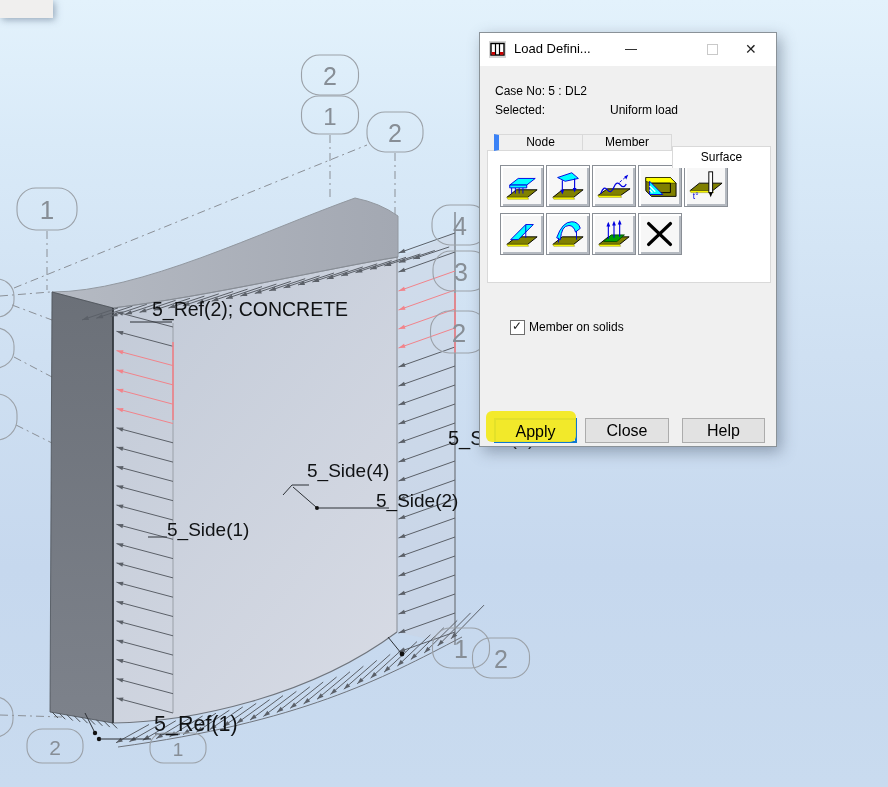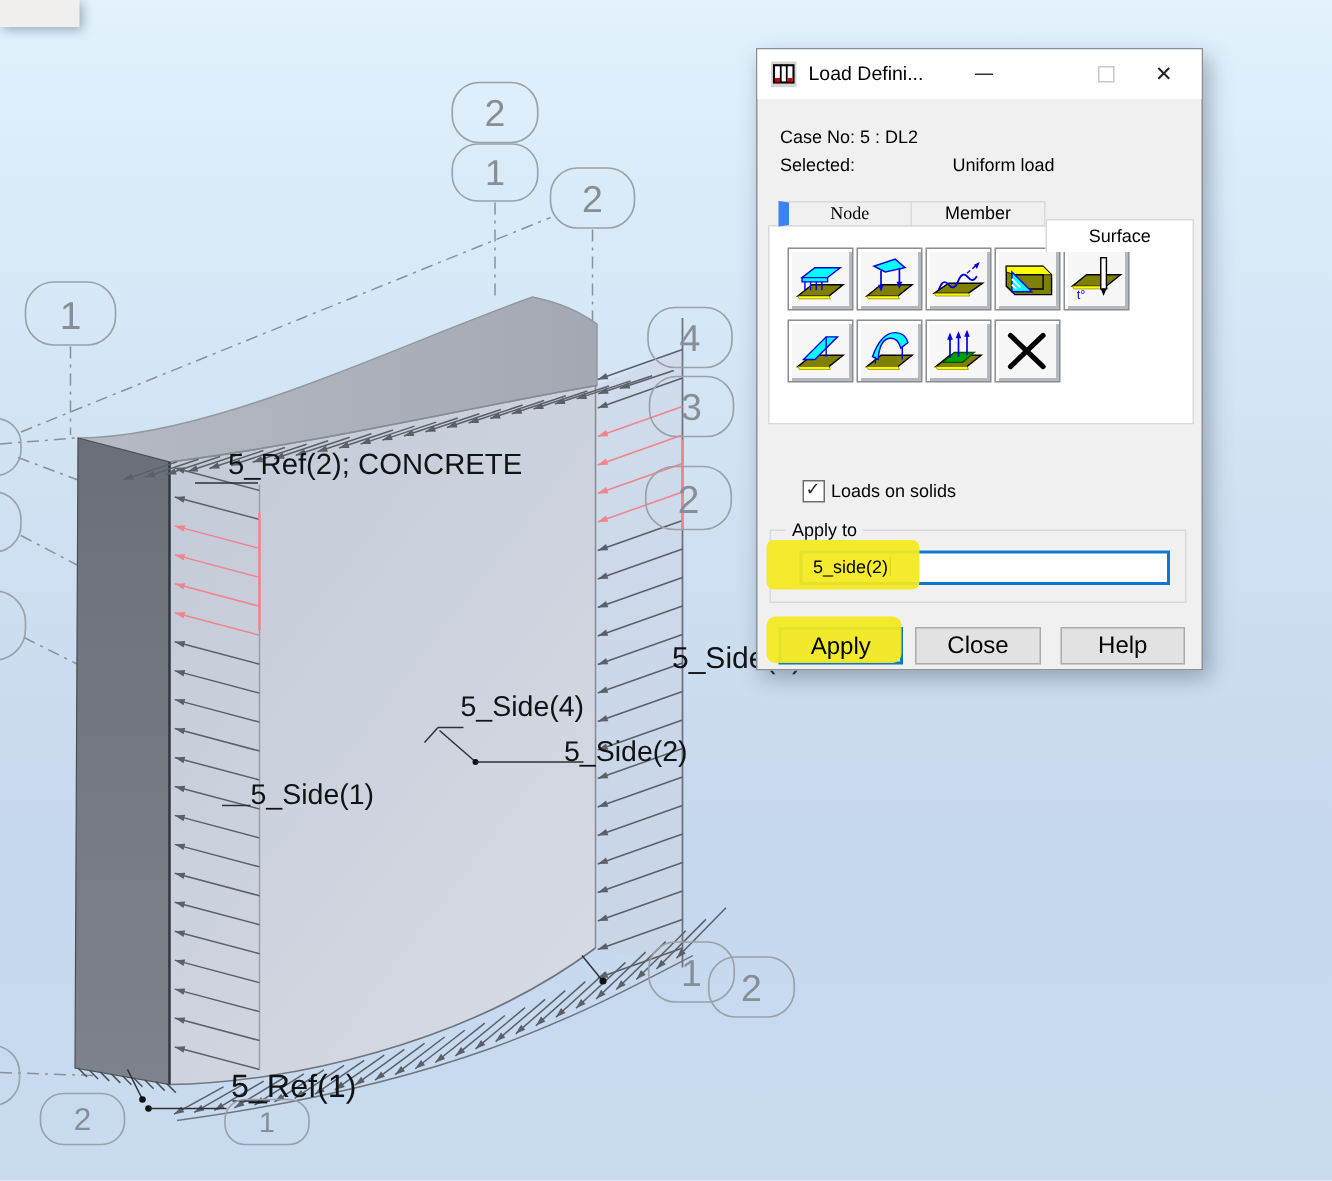--- a/index.html
+++ b/index.html
@@ -8,41 +8,41 @@
     font-family:"Liberation Sans",sans-serif;
     background:linear-gradient(180deg,#e3f2fc 0%,#d9eaf8 18%,#cfe0f2 45%,#c6d8ee 72%,#c9dbef 100%);
   }
   #scene{position:absolute;left:0;top:0;}
   .corner-box{
     position:absolute;left:0;top:0;width:53px;height:18px;background:#f0efee;
     box-shadow:2px 2px 7px rgba(90,110,135,.55);
   }
   
   .dialog{
-    position:absolute;left:504px;top:32px;width:298px;height:415px;
+    position:absolute;left:479px;top:32px;width:298px;height:415px;
     background:#f0f0f0;border:1px solid #8a9298;box-sizing:border-box;
     box-shadow:4px 5px 14px rgba(70,85,105,.45);font-size:12px;color:#000;
   }
   .titlebar{position:absolute;left:0;top:0;width:100%;height:33px;background:#ffffff;}
   .title-icon{position:absolute;left:9px;top:8px;width:17px;height:17px;background:#d6d6d6;}
   .title-text{position:absolute;left:34px;top:8px;font-size:13px;color:#000;}
   .cap-btn{position:absolute;top:0;height:33px;width:30px;text-align:center;}
   .min-glyph{position:absolute;left:9px;top:16px;width:12px;border-top:1px solid #333;}
   .max-glyph{position:absolute;left:10px;top:11px;width:9px;height:9px;border:1px solid #c9c9c9;}
   .close-glyph{position:absolute;left:7px;top:8px;font-size:14px;color:#222;line-height:16px;}
   .case-line{position:absolute;left:15px;top:51px;}
   .sel-label{position:absolute;left:15px;top:70px;}
   .sel-value{position:absolute;left:86px;top:70px;margin-left:44px;}
   .tabctl{position:absolute;left:7px;top:97px;width:284px;}
   .tab-parent{height:21px;line-height:21px;border:1px solid #dcdcdc;background:#f0f0f0;
     text-align:center;box-sizing:border-box;}
   .tabrow{height:21px;display:flex;padding-left:7px;box-sizing:border-box;position:relative;z-index:2;}
   .tab{box-sizing:border-box;border:1px solid #d9d9d9;background:#f0f0f0;text-align:center;
     height:17px;margin-top:4px;line-height:15px;border-left:none;}
-  .tab.first{border-left:7px solid #3b82f6;font-family:Liberation Serif, serif;}
+  .tab.first{border-left:5px solid #3b82f6;}
   .tab.active{height:22px;margin-top:16px;line-height:20px;background:#fff;border:1px solid #d9d9d9;border-bottom:none;}
   .panel{position:relative;margin-top:-1px;height:133px;background:#fff;border:1px solid #d9d9d9;box-sizing:border-box;}
   .icon-grid{position:absolute;left:12px;top:14px;width:240px;}
   .icon-row{display:flex;margin-bottom:6px;}
   .ld-btn{width:44px;height:42px;margin-right:2px;background:#f7f7f7;border:1px solid #8a8f96;
     box-sizing:border-box;box-shadow:inset 2px 2px 0 #ffffff,inset -2px -2px 0 #b4b9c0;
     display:flex;align-items:center;justify-content:center;padding:0;}
   .chk-row{position:absolute;left:30px;top:287px;height:15px;}
   .chk-box{position:absolute;left:0;top:0;width:13px;height:13px;background:#fff;border:1px solid #6e6e6e;}
   .chk-mark{position:absolute;left:1px;top:-2px;font-size:12px;color:#222;}
@@ -532,30 +532,23 @@
           </button>
         </div>
       </div>
     </div>
   </div>
 
   <div class="chk-row">
     <span class="chk-box">
       <span class="chk-mark">✓</span>
     </span>
-    <span class="chk-label">Loads on solids</span>
+    <span class="chk-label">Member on solids</span>
   </div>
 
-  <div class="group">
-    <span class="group-legend">Apply to</span>
-    <div class="field">
-      <span class="field-marker"></span>
-      <span class="field-text">5_side(2)</span><span class="caret"></span>
-    </div>
-  </div>
 
   <button class="btn btn-apply">
     <span class="apply-marker"></span>
     <span class="btn-label">Apply</span>
   </button>
   <button class="btn btn-close">
     <span class="btn-label">Close</span>
   </button>
   <button class="btn btn-help">
     <span class="btn-label">Help</span>

